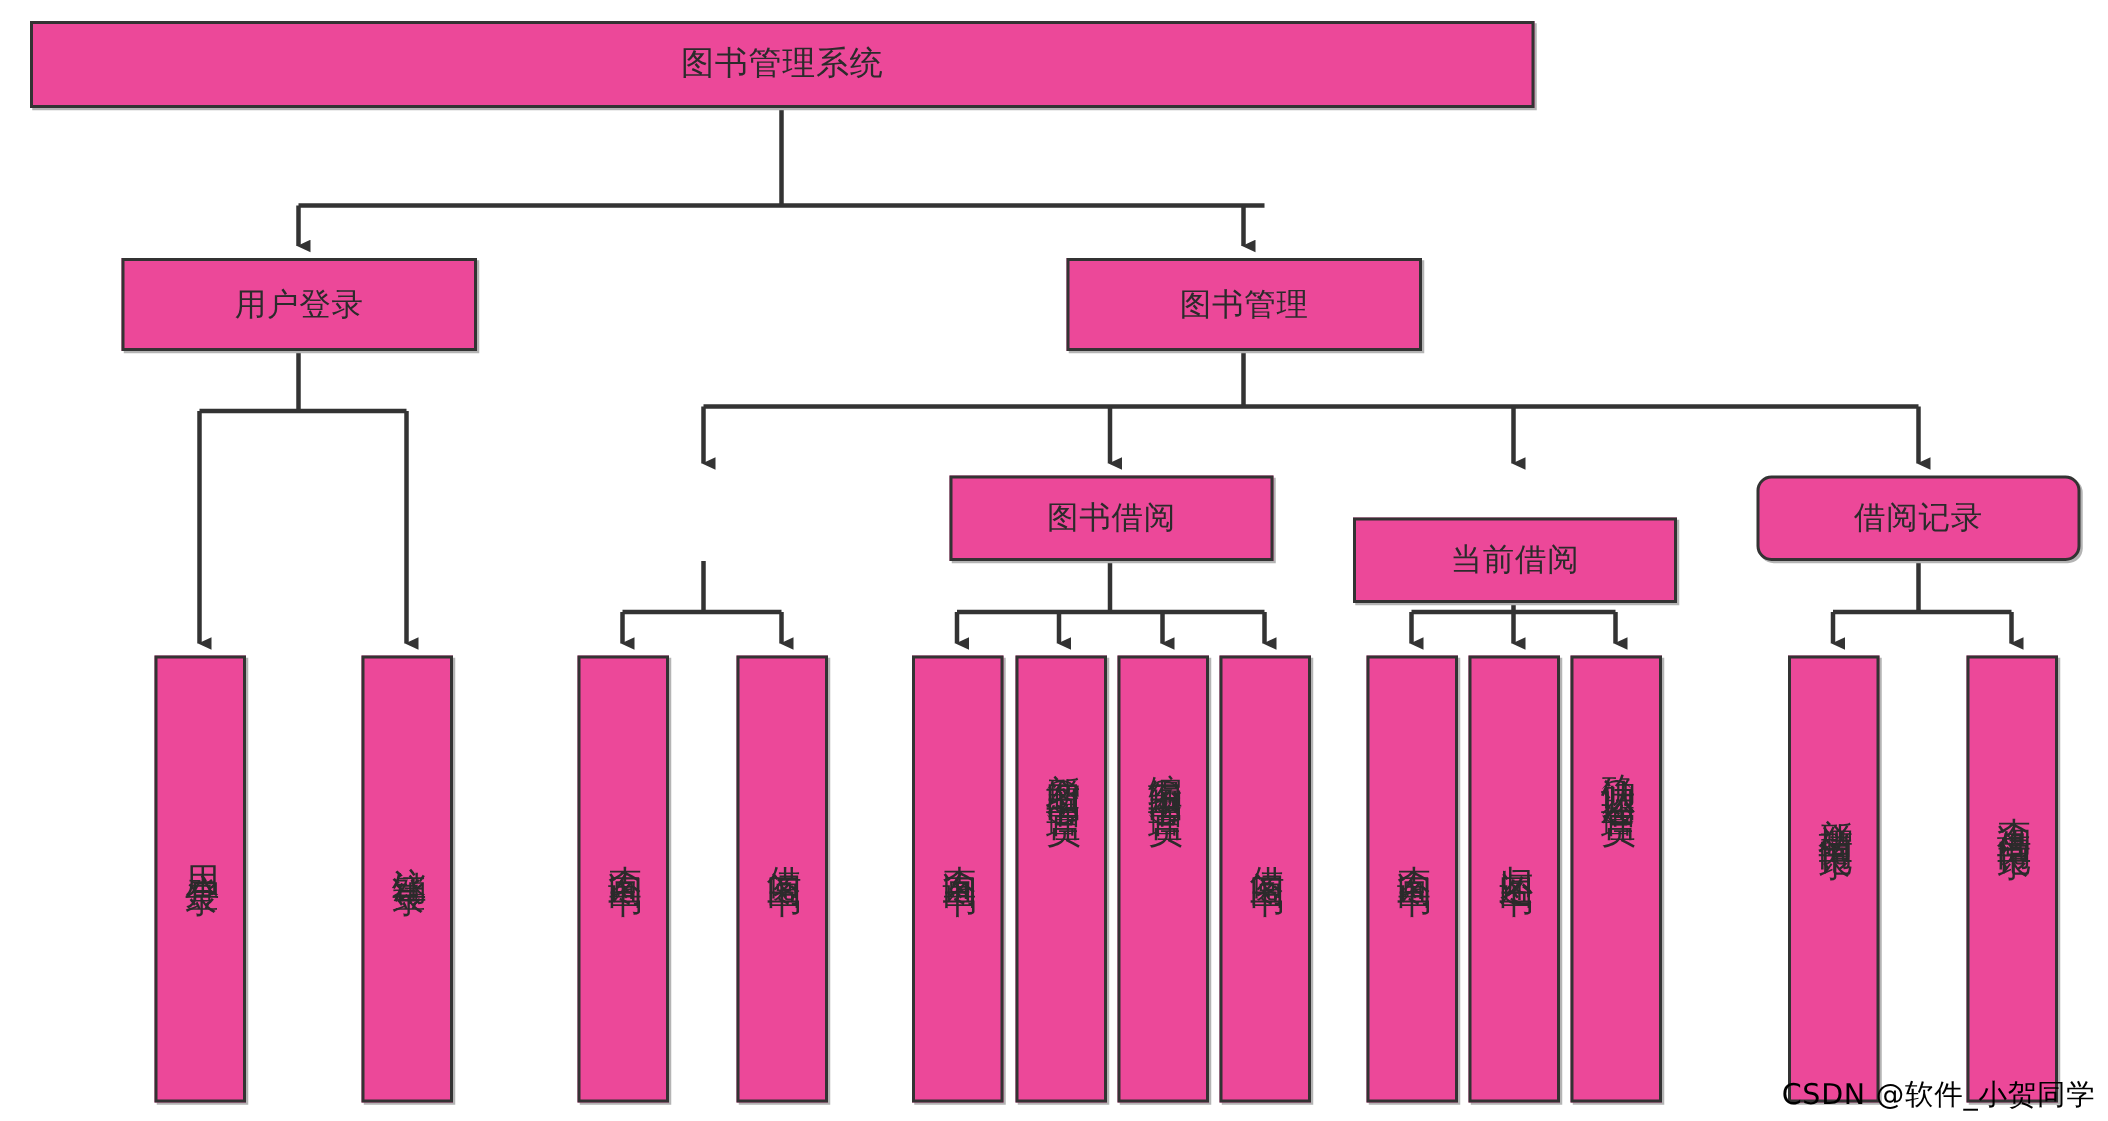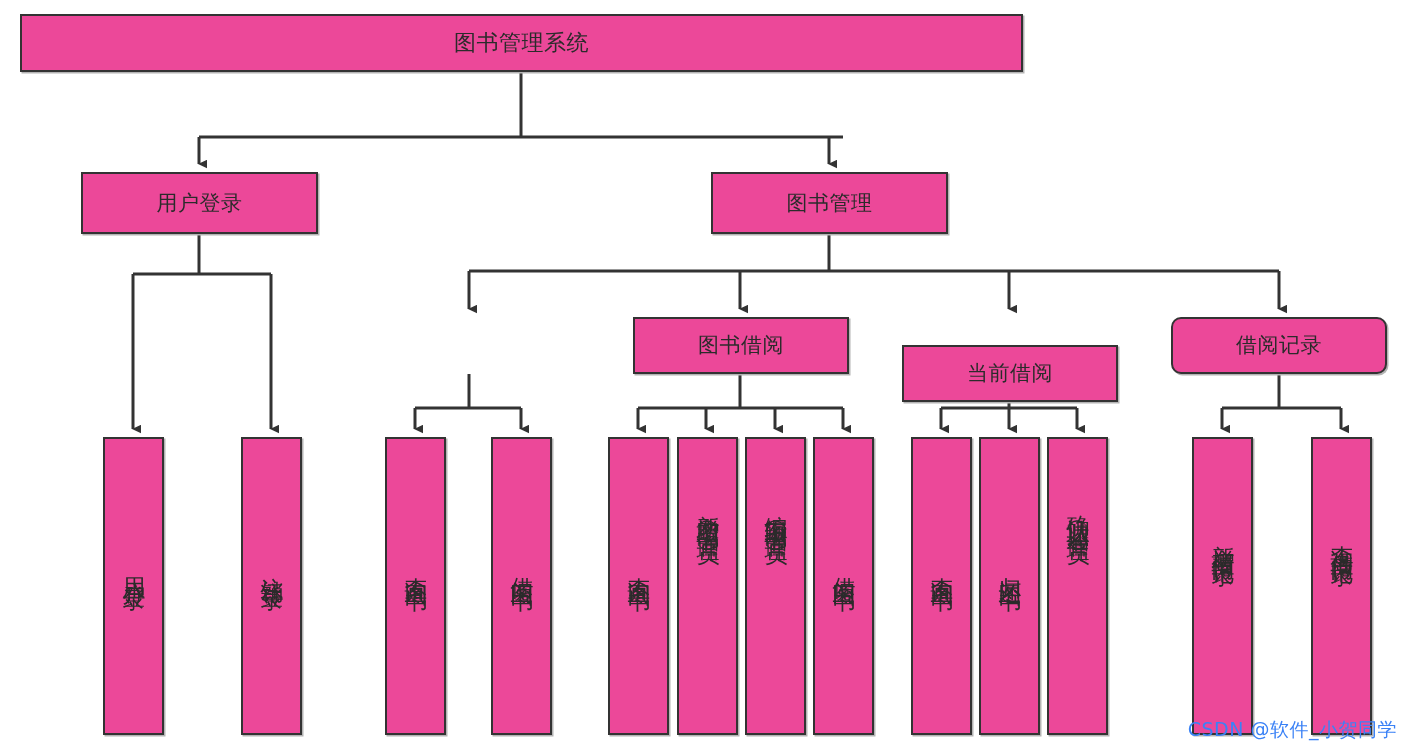--- a/index.html
+++ b/index.html
@@ -69,21 +69,21 @@
     margin-top: 110px;
   }
   .node.vertical.midlong .node-label {
     margin-top: 48px;
   }
   #watermark {
     position: absolute;
     right: 8px;
     bottom: 4px;
     font-size: 19px;
-    color: #3b82f6;
+    color: #000000;
     white-space: nowrap;
     letter-spacing: 0.5px;
     pointer-events: none;
   }
 </style>
 </head>
 <body>
 
 <div id="diagram-root">
 

